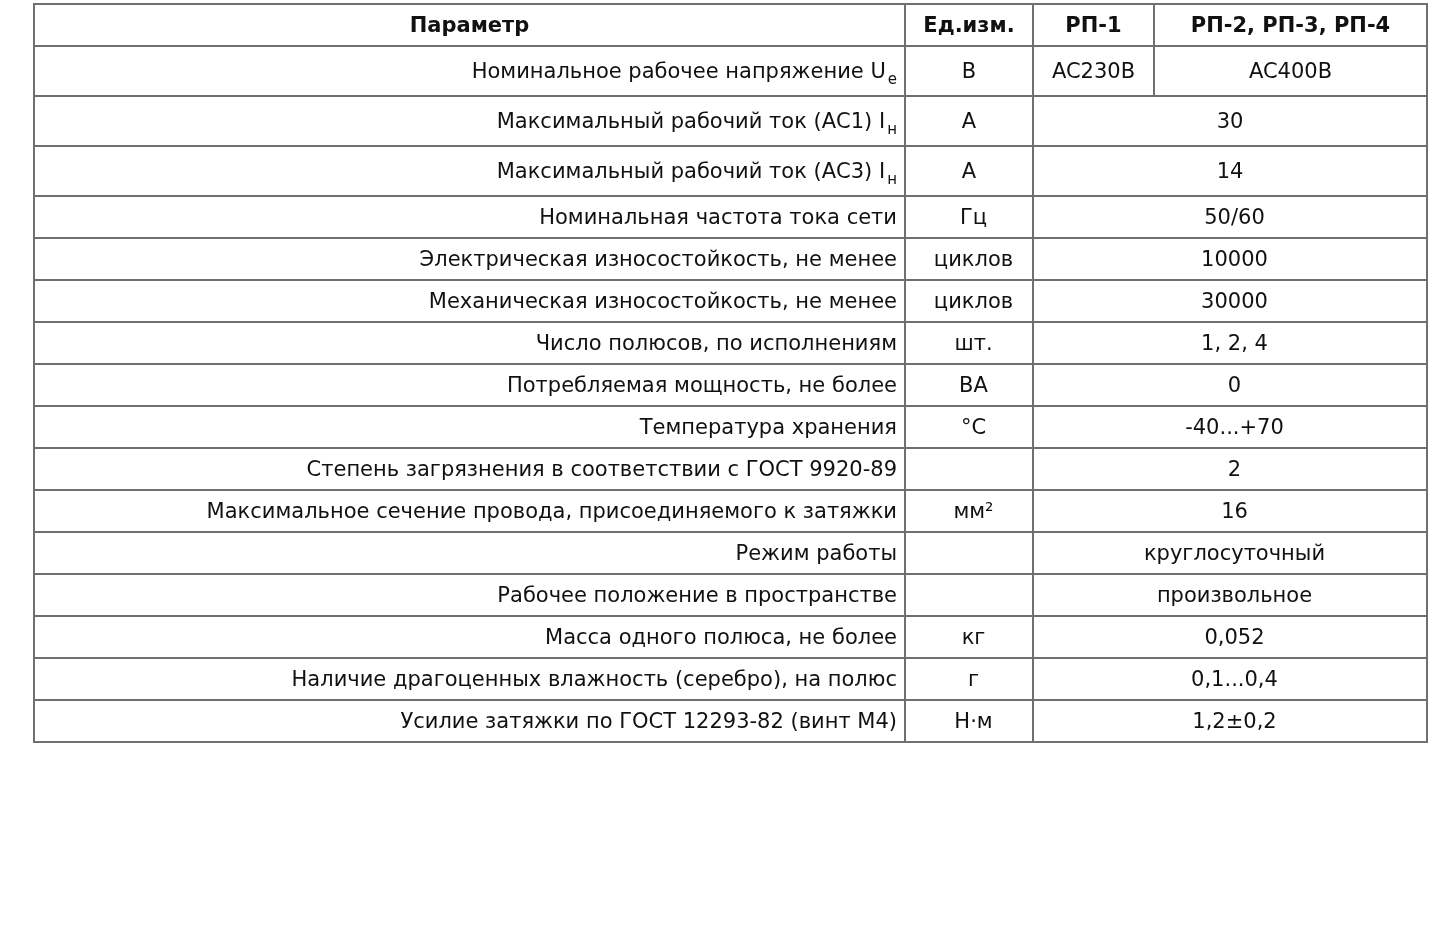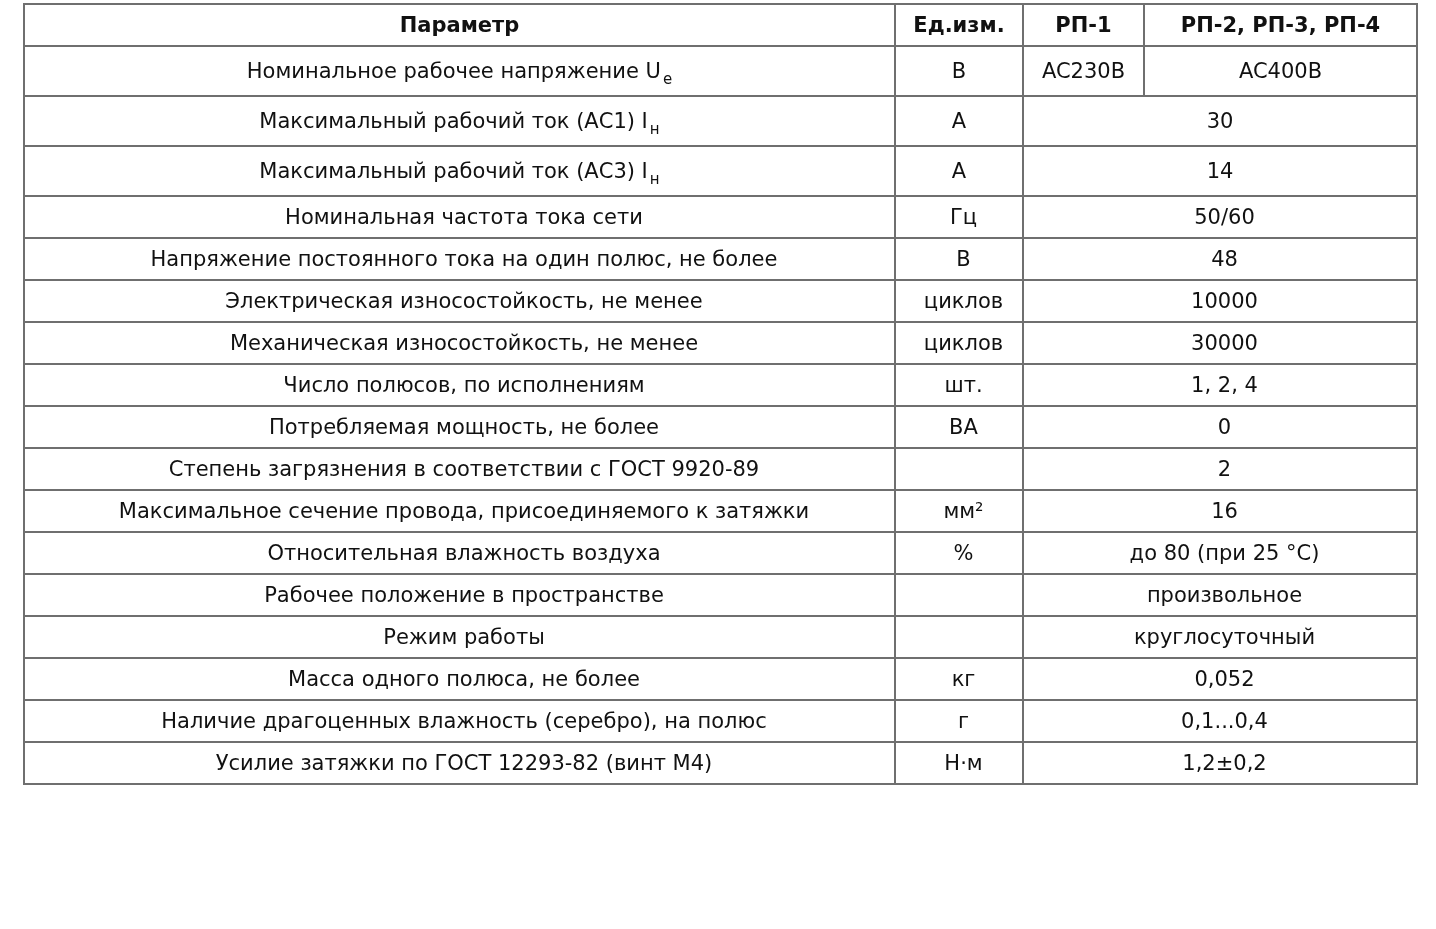--- a/index.html
+++ b/index.html
@@ -10,21 +10,21 @@
     body {
       width: 1436px;
       height: 929px;
       position: relative;
       overflow: hidden;
       font-family: "DejaVu Sans", sans-serif;
       color: #111111;
     }
     table.spec {
       position: absolute;
-      left: 23px;
+      left: 33px;
       top: 3px;
       width: 1393px;
       border-collapse: collapse;
       table-layout: fixed;
       font-size: 21px;
     }
     table.spec col.c-param { width: 871px; }
     table.spec col.c-unit  { width: 128px; }
     table.spec col.c-rp1   { width: 121px; }
     table.spec col.c-rp2   { width: 273px; }
@@ -37,21 +37,21 @@
       overflow: hidden;
     }
     table.spec tr.thin td { border-top-width: 1px; border-top-color: #8a8a8a; }
 
     table.spec th {
       font-weight: bold;
       height: 40px;
       text-align: center;
       font-size: 21px;
     }
-    table.spec td.param { text-align: center; }
+    table.spec td.param { text-align: right; }
     table.spec td.center { text-align: center; }
 
     tr.r-tall td { height: 48px; }
     tr.r-norm td { height: 40px; padding-left: 16px; }
 
     .sub {
       font-size: 15px;
       position: relative;
       top: 6px;
       margin-left: 2px;
@@ -90,69 +90,64 @@
     <tr class="r-tall thin">
       <td class="param"><span>Максимальный рабочий ток (АС3) I</span><span class="sub">н</span></td>
       <td class="center">А</td>
       <td class="center" colspan="2">14</td>
     </tr>
     <tr class="r-norm">
       <td class="param">Номинальная частота тока сети</td>
       <td class="center">Гц</td>
       <td class="center" colspan="2">50/60</td>
     </tr>
-    <tr class="r-norm">
-      <td class="param">Напряжение постоянного тока на один полюс, не более</td>
-      <td class="center">В</td>
-      <td class="center" colspan="2">48</td>
-    </tr>
     <tr class="r-norm thin">
       <td class="param">Электрическая износостойкость, не менее</td>
       <td class="center">циклов</td>
       <td class="center" colspan="2">10000</td>
     </tr>
     <tr class="r-norm thin">
       <td class="param">Механическая износостойкость, не менее</td>
       <td class="center">циклов</td>
       <td class="center" colspan="2">30000</td>
     </tr>
     <tr class="r-norm">
       <td class="param">Число полюсов, по исполнениям</td>
       <td class="center">шт.</td>
       <td class="center" colspan="2">1, 2, 4</td>
     </tr>
     <tr class="r-norm">
       <td class="param">Потребляемая мощность, не более</td>
       <td class="center">ВА</td>
       <td class="center" colspan="2">0</td>
     </tr>
+    <tr class="r-norm">
+      <td class="param">Температура хранения</td>
+      <td class="center">°С</td>
+      <td class="center" colspan="2">-40...+70</td>
+    </tr>
     <tr class="r-norm thin">
       <td class="param">Степень загрязнения в соответствии с ГОСТ 9920-89</td>
       <td class="center"></td>
       <td class="center" colspan="2">2</td>
     </tr>
     <tr class="r-norm thin">
       <td class="param">Максимальное сечение провода, присоединяемого к затяжки</td>
       <td class="center">мм²</td>
       <td class="center" colspan="2">16</td>
     </tr>
     <tr class="r-norm">
-      <td class="param">Относительная влажность воздуха</td>
-      <td class="center">%</td>
-      <td class="center" colspan="2">до 80 (при 25 °С)</td>
+      <td class="param">Режим работы</td>
+      <td class="center"></td>
+      <td class="center" colspan="2">круглосуточный</td>
     </tr>
     <tr class="r-norm">
       <td class="param">Рабочее положение в пространстве</td>
       <td class="center"></td>
       <td class="center" colspan="2">произвольное</td>
-    </tr>
-    <tr class="r-norm">
-      <td class="param">Режим работы</td>
-      <td class="center"></td>
-      <td class="center" colspan="2">круглосуточный</td>
     </tr>
     <tr class="r-norm">
       <td class="param">Масса одного полюса, не более</td>
       <td class="center">кг</td>
       <td class="center" colspan="2">0,052</td>
     </tr>
     <tr class="r-norm">
       <td class="param">Наличие драгоценных влажность (серебро), на полюс</td>
       <td class="center">г</td>
       <td class="center" colspan="2">0,1...0,4</td>

